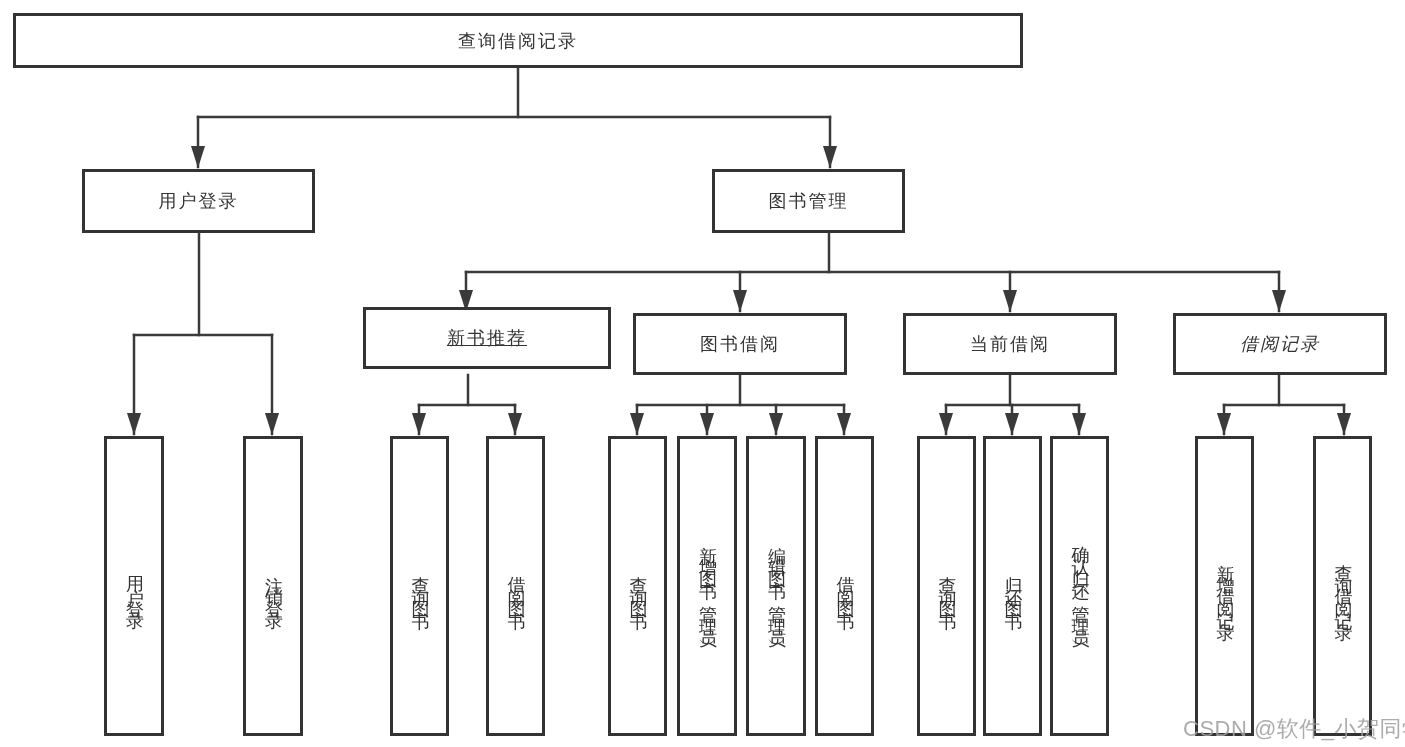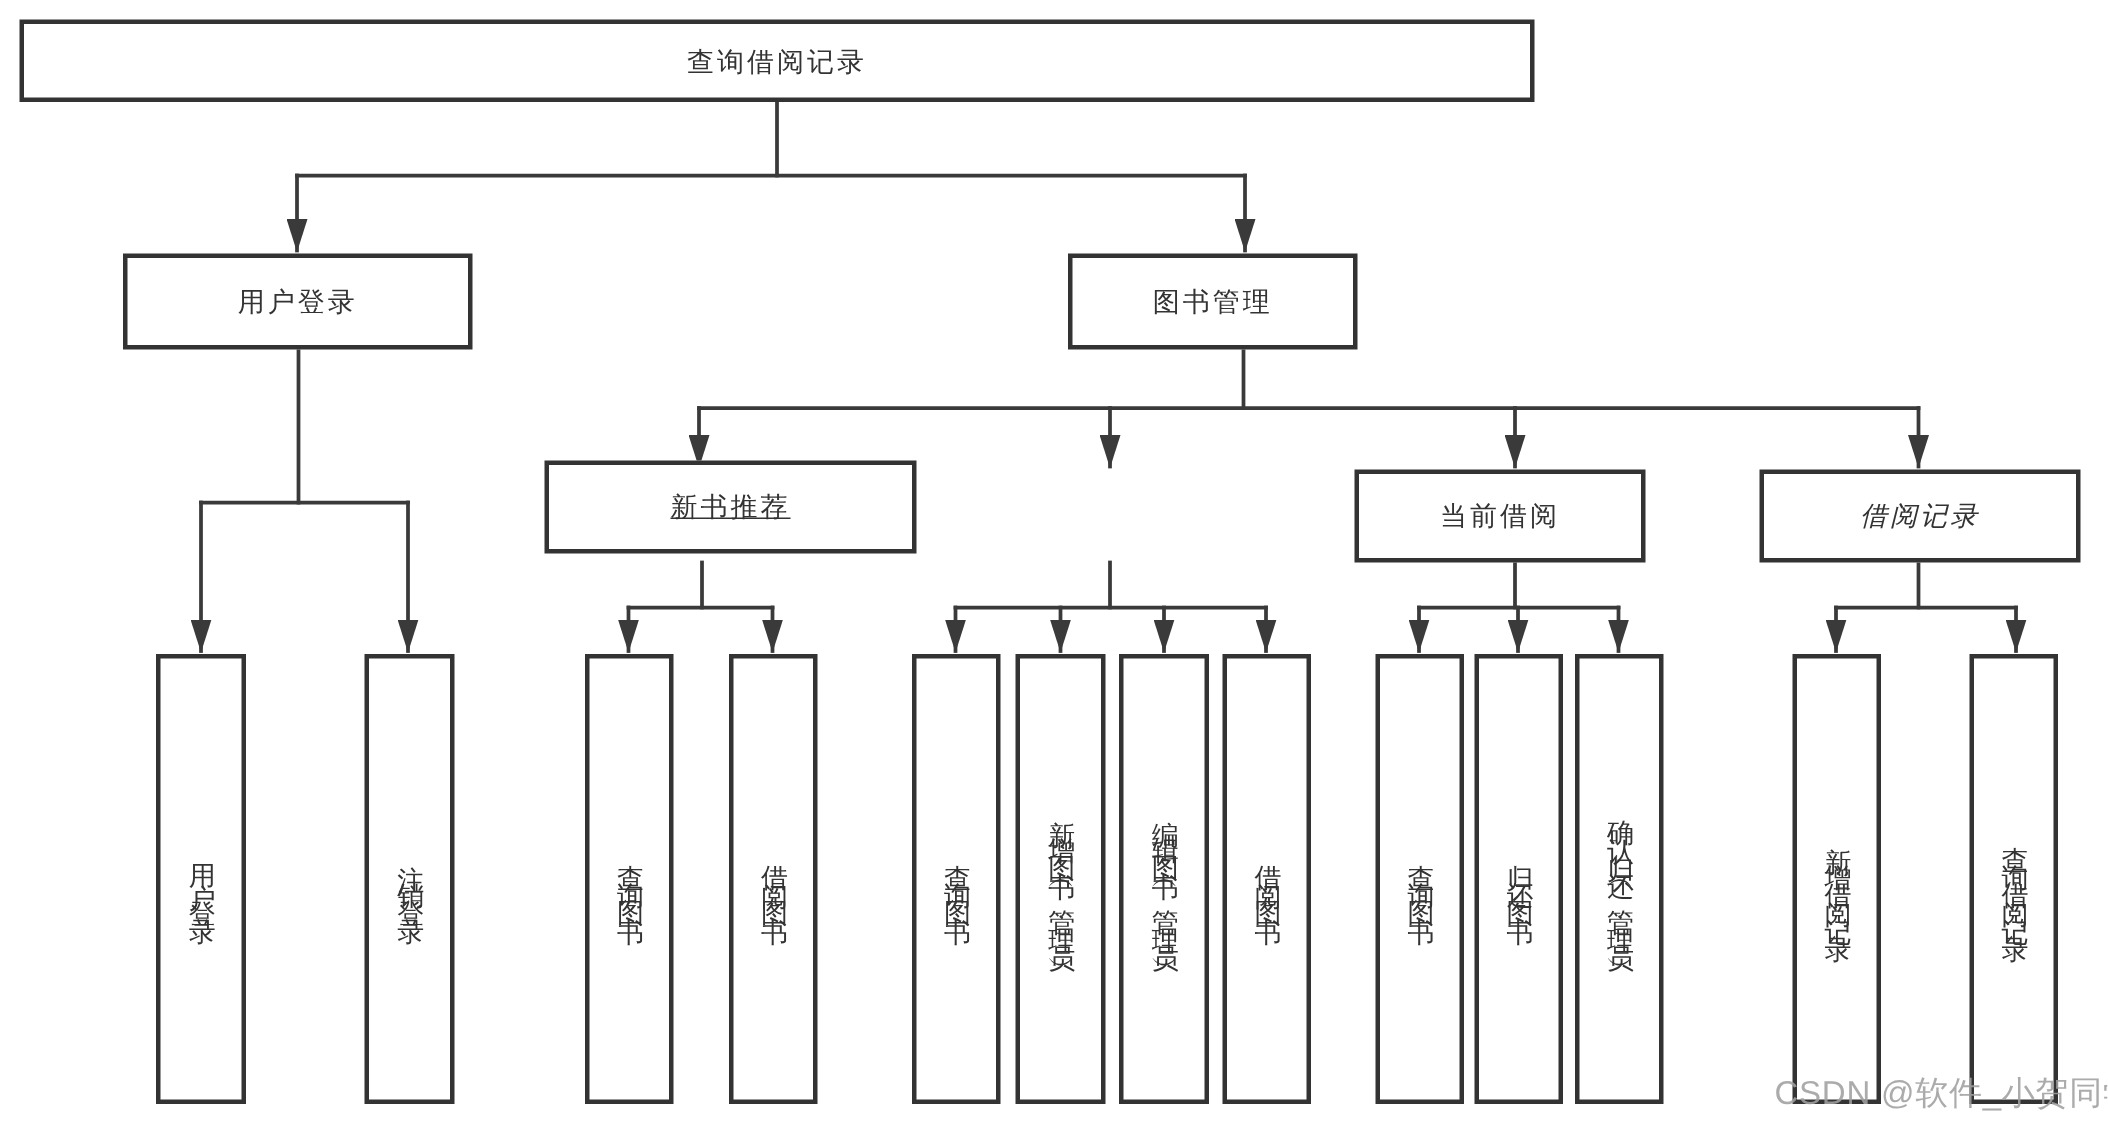--- a/index.html
+++ b/index.html
@@ -131,21 +131,24 @@
   <div class="box" style="left:82px; top:169px; width:233px; height:64px;">
     <span class="h-label">用户登录</span>
   </div>
   <div class="box" style="left:712px; top:169px; width:193px; height:64px;">
     <span class="h-label">图书管理</span>
   </div>
 
   <div class="box" style="left:363px; top:307px; width:248px; height:62px;text-decoration:underline;">
     <span class="h-label">新书推荐</span>
   </div>
-  <div class="box" style="left:903px; top:313px; width:194px; height:62px;">
+  <div class="box" style="left:633px; top:313px; width:214px; height:62px;">
+    <span class="h-label">图书借阅</span>
+  </div>
+  <div class="box" style="left:903px; top:313px; width:214px; height:62px;">
     <span class="h-label">当前借阅</span>
   </div>
   <div class="box" style="left:1173px; top:313px; width:214px; height:62px;font-style:italic;">
     <span class="h-label">借阅记录</span>
   </div>
 
   <div class="box" style="left:104px; top:436px; width:60px; height:300px;">
     <span class="v-label">用户登录</span>
   </div>
   <div class="box" style="left:243px; top:436px; width:60px; height:300px;">

